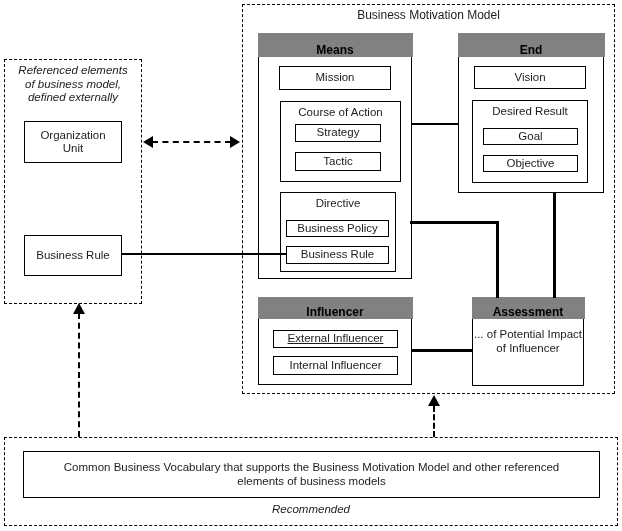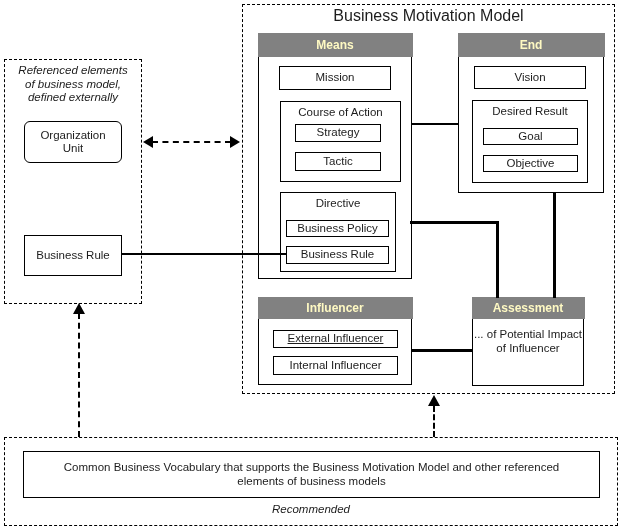--- a/index.html
+++ b/index.html
@@ -7,51 +7,51 @@
     position:relative;width:622px;height:531px;background:#ffffff;
     font-family:"Liberation Sans",sans-serif;color:#1c1c1c;overflow:hidden;
   }
   .abs{position:absolute;box-sizing:border-box;}
   .solid-box{border:1.5px solid #000;background:#fff;}
   .dashed-box{border:1.5px dashed #000;background:transparent;}
   .lbl{font-size:11.5px;line-height:13.5px;text-align:center;}
   .center-lbl{display:flex;align-items:center;justify-content:center;}
   .group-header{
     position:absolute;left:-1.5px;top:-1.5px;right:-1.5px;height:24px;
-    background:#818181;color:#fef9c3;font-weight:bold;font-size:12px;
-    display:flex;align-items:center;justify-content:center;
+    background:#818181;color:#000000;font-weight:bold;font-size:12px;
+    display:flex;align-items:flex-end;justify-content:center;
   }
   .group-header.short{height:22px;}
   .hline{background:#000;}
   .vline{background:#000;}
   .dash-v{border-left:2px dashed #000;width:0;}
   .tri-up{width:0;height:0;border-left:6px solid transparent;border-right:6px solid transparent;border-bottom:11px solid #000;}
   .tri-left{width:0;height:0;border-top:6px solid transparent;border-bottom:6px solid transparent;border-right:10px solid #000;}
   .tri-right{width:0;height:0;border-top:6px solid transparent;border-bottom:6px solid transparent;border-left:10px solid #000;}
   .italic{font-style:italic;}
   .top-lbl{padding-top:4px;}
 </style>
 </head>
 <body>
 
 <div id="page">
 
   <div class="abs dashed-box" style="left:4px;top:59px;width:138px;height:245px;"></div>
   <div class="abs lbl italic" style="left:10px;top:64px;width:126px;">
     <span style="display:inline-block;width:114px;">Referenced elements of business model, defined externally</span>
   </div>
-  <div class="abs solid-box lbl center-lbl" style="left:24px;top:121px;width:98px;height:42px;padding:0 10px;border-radius:6px;">
+  <div class="abs solid-box lbl center-lbl" style="left:24px;top:121px;width:98px;height:42px;padding:0 10px;">
     <span>Organization Unit</span>
   </div>
   <div class="abs solid-box lbl center-lbl" style="left:24px;top:235px;width:98px;height:41px;">
     <span>Business Rule</span>
   </div>
 
   <div class="abs dashed-box" style="left:242px;top:4px;width:373px;height:390px;"></div>
-  <div class="abs lbl" style="left:242px;top:9px;width:373px;font-size:16px;">Business Motivation Model</div>
+  <div class="abs lbl" style="left:242px;top:9px;width:373px;font-size:12px;">Business Motivation Model</div>
 
   <div class="abs solid-box" style="left:258px;top:33px;width:154px;height:246px;">
     <div class="group-header">
       <span>Means</span>
     </div>
   </div>
   <div class="abs solid-box lbl center-lbl" style="left:279px;top:66px;width:112px;height:24px;">
     <span>Mission</span>
   </div>
   <div class="abs solid-box lbl top-lbl" style="left:280px;top:101px;width:121px;height:81px;">

